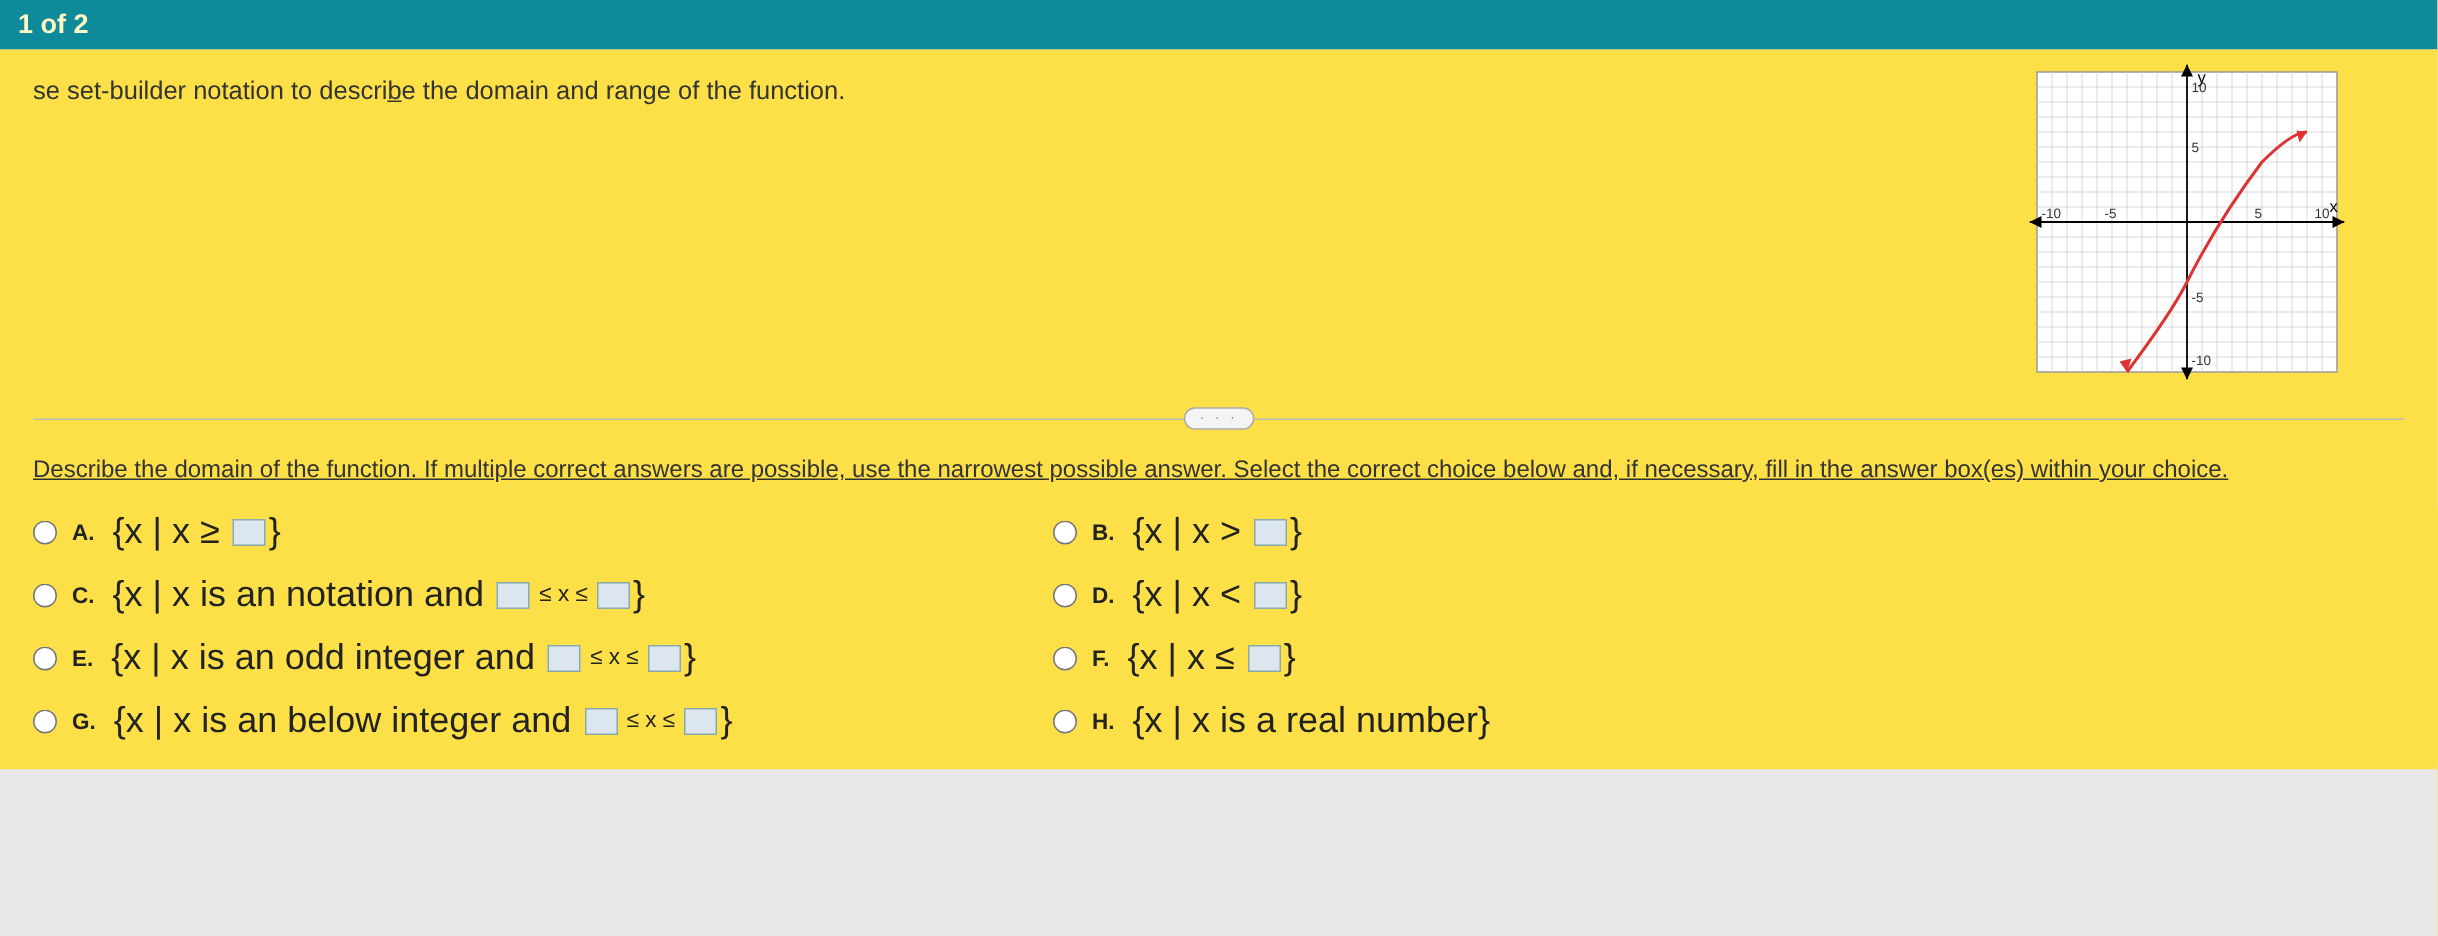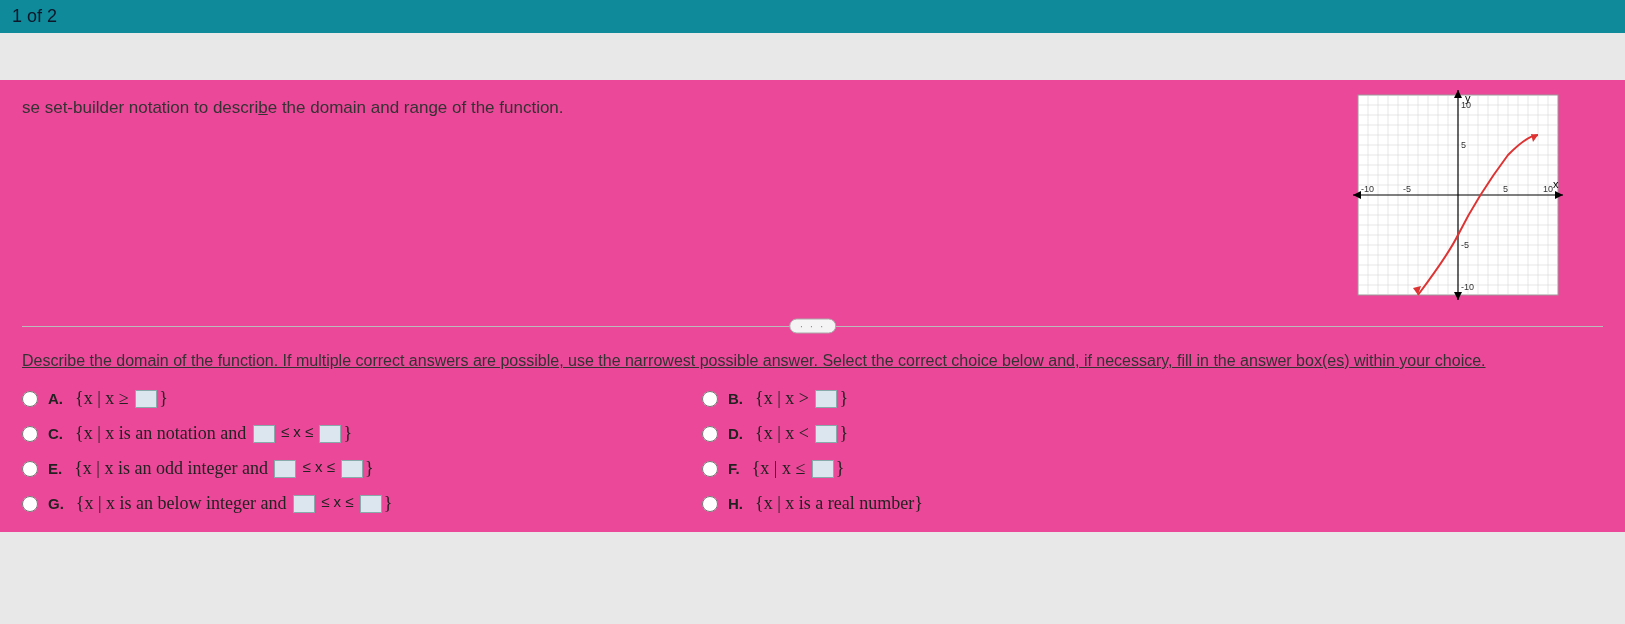--- a/index.html
+++ b/index.html
@@ -1,33 +1,33 @@
 <!DOCTYPE html>
 <html><head>
 <meta charset="utf-8">
 <style>
   * { box-sizing: border-box; margin: 0; padding: 0; }
   body { font-family: Arial, Helvetica, sans-serif; background: #e8e8e8; color: #222; width: 1625px; }
-  .header-bar { background: #0e8a9a; color: #0f172a; padding: 6px 12px; font-size: 18px; }
-  .content { background: #ec4899; padding: 18px 22px; margin-top: 47px; }
+  .header-bar { background: #0e8a9a; color: #fef9c3; padding: 6px 12px; font-size: 18px; font-weight: bold; }
+  .content { background: #fde047; padding: 18px 22px; }
   .prompt { font-size: 17px; color: #333; }
   .prompt .und { text-decoration: underline; }
   .top-row { display: flex; justify-content: space-between; align-items: flex-start; }
   .graph-box { margin-right: 40px; margin-top: -8px; }
   .graph-svg { display: block; }
   .divider-row { position: relative; height: 28px; margin: 12px 0 10px; }
   .divider-row hr { border: none; border-top: 1px solid #bbb; position: absolute; top: 50%; left: 0; right: 0; }
   .divider-dots { position: absolute; left: 50%; top: 50%; transform: translate(-50%, -50%); background: #f4f4f4; border: 1px solid #aaa; border-radius: 10px; padding: 1px 10px; font-size: 10px; letter-spacing: 2px; color: #888; }
   .instr { font-size: 16px; color: #333; margin-bottom: 16px; line-height: 1.4; text-decoration: underline; }
   .choices { display: grid; grid-template-columns: 1fr 1fr; column-gap: 60px; row-gap: 14px; max-width: 1300px; }
   .choice { display: flex; align-items: center; gap: 10px; font-size: 15px; }
   .choice input[type=radio] { width: 16px; height: 16px; }
   .letter { font-weight: bold; margin-right: 2px; }
   .blank { display: inline-block; width: 22px; height: 18px; background: #dbe6ef; border: 1px solid #8aa; vertical-align: middle; margin: 0 2px; }
-  .brace { font-size: 18px; vertical-align: middle; font-family: Liberation Serif, serif; }
+  .brace { font-size: 24px; vertical-align: middle; }
 </style>
 </head>
 <body>
 
 <div class="header-bar">
   <span>1 of 2</span>
 </div>
 
 <div class="content">
 

